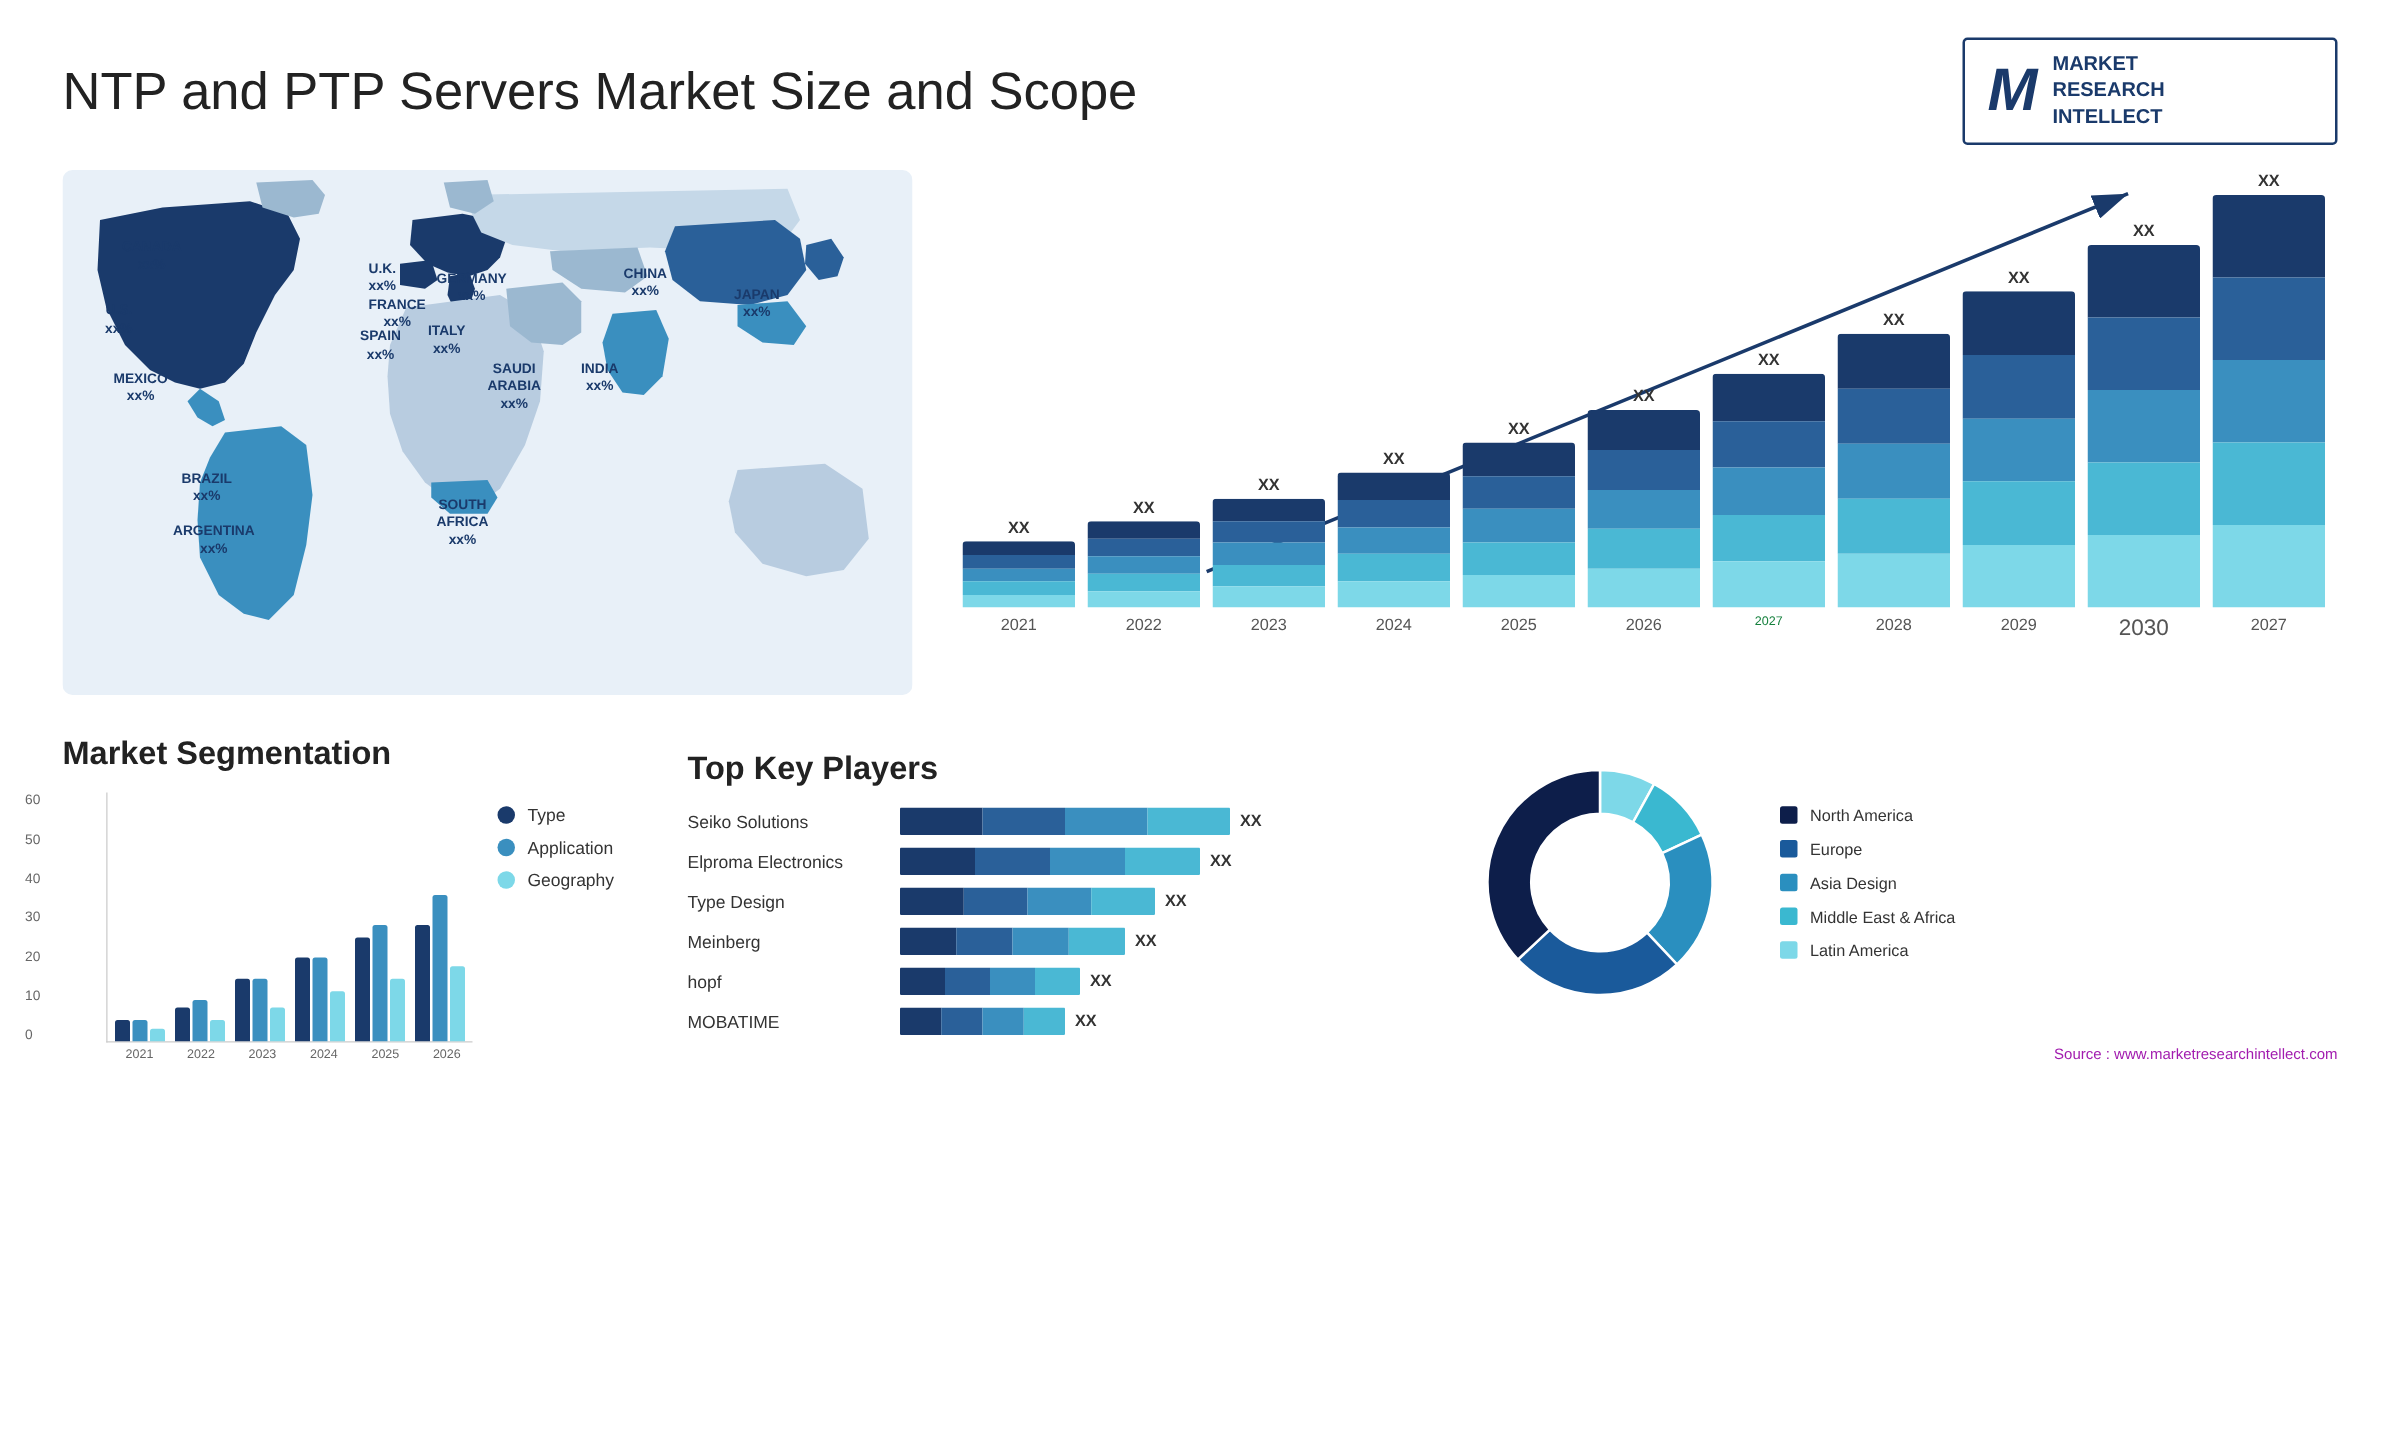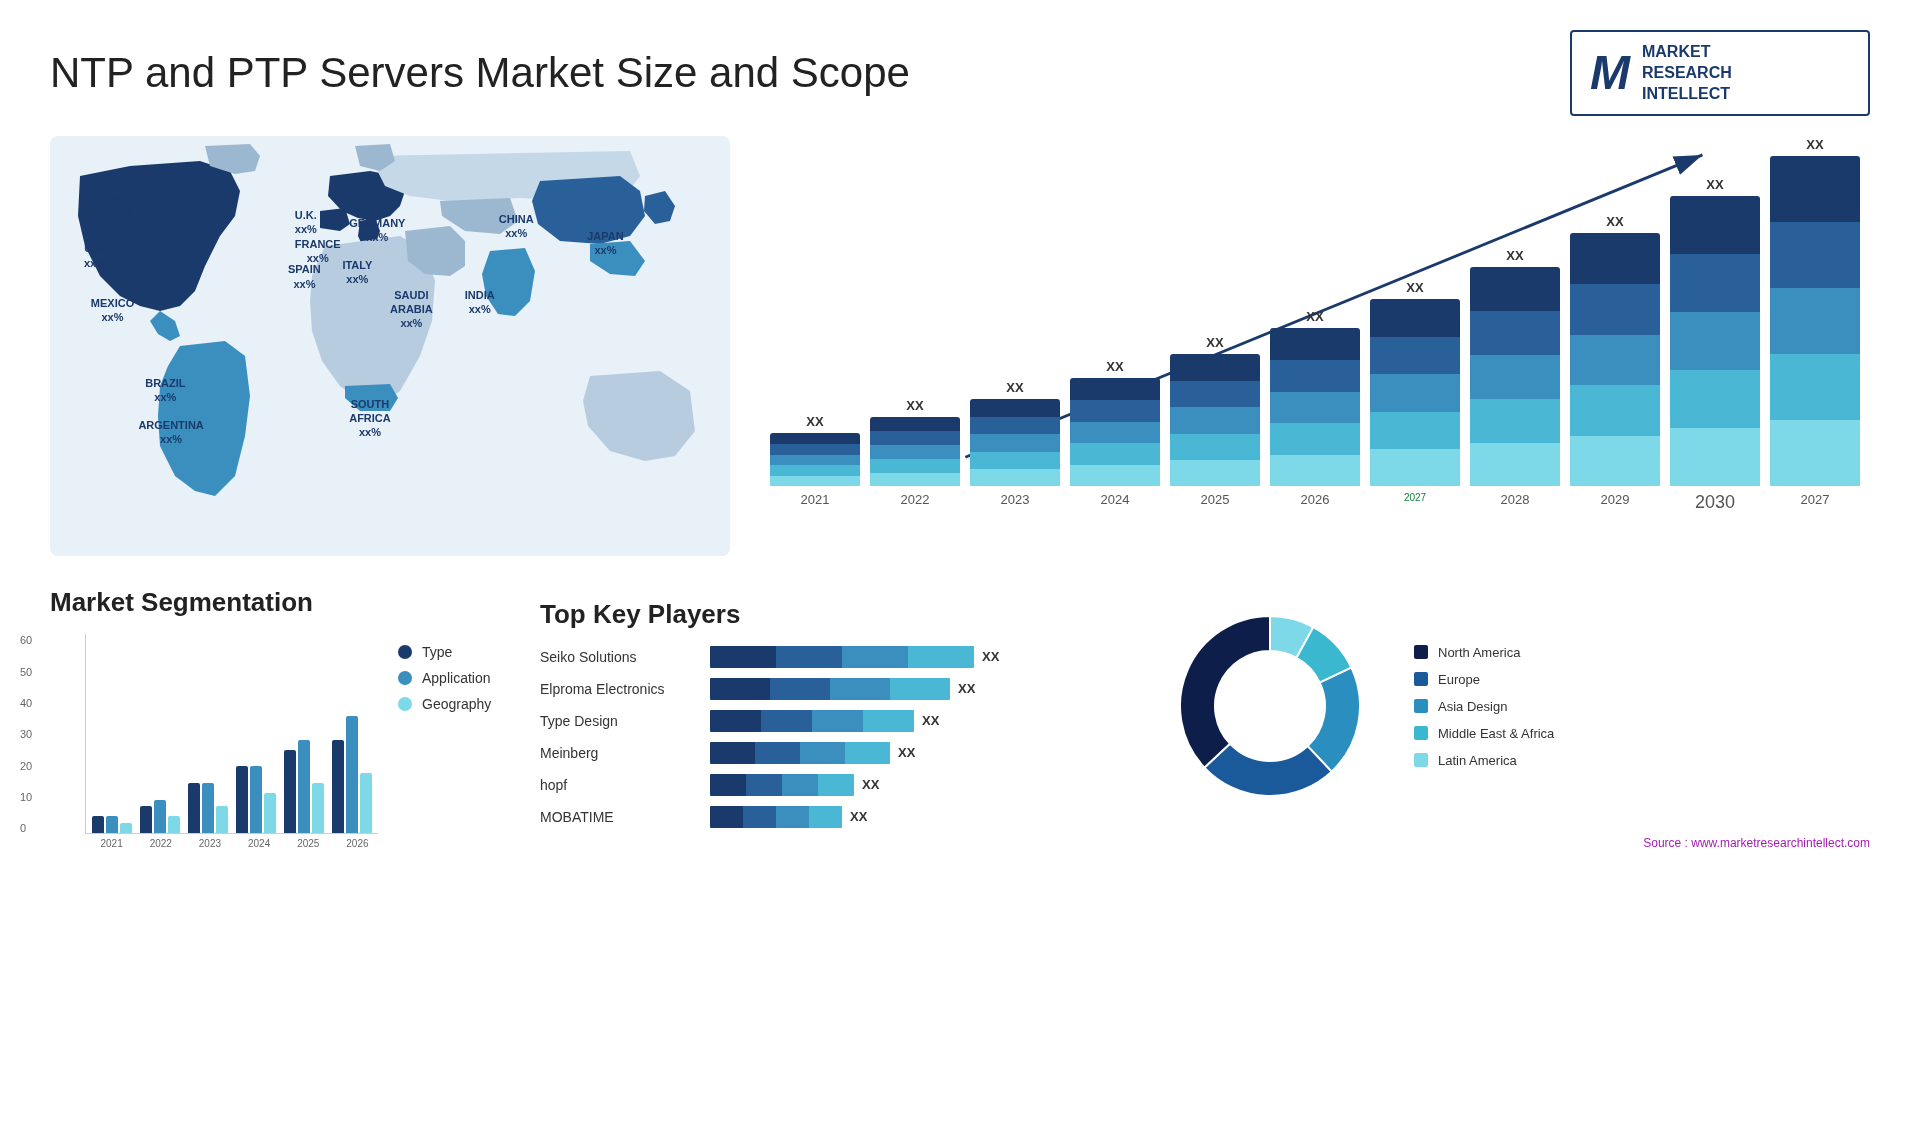--- a/index.html
+++ b/index.html
@@ -99,20 +99,21 @@
     .bottom-row {
       display: flex;
       gap: 30px;
       align-items: center;
     }
     .segmentation-section {
       flex: 0 0 460px;
     }
     .key-players-section {
       flex: 0 0 580px;
+      margin-left: 10px;
     }
     .regional-section {
       flex: 1;
     }
     .section-title {
       font-size: 26px;
       font-weight: 700;
       color: #222;
       margin-bottom: 16px;
     }

